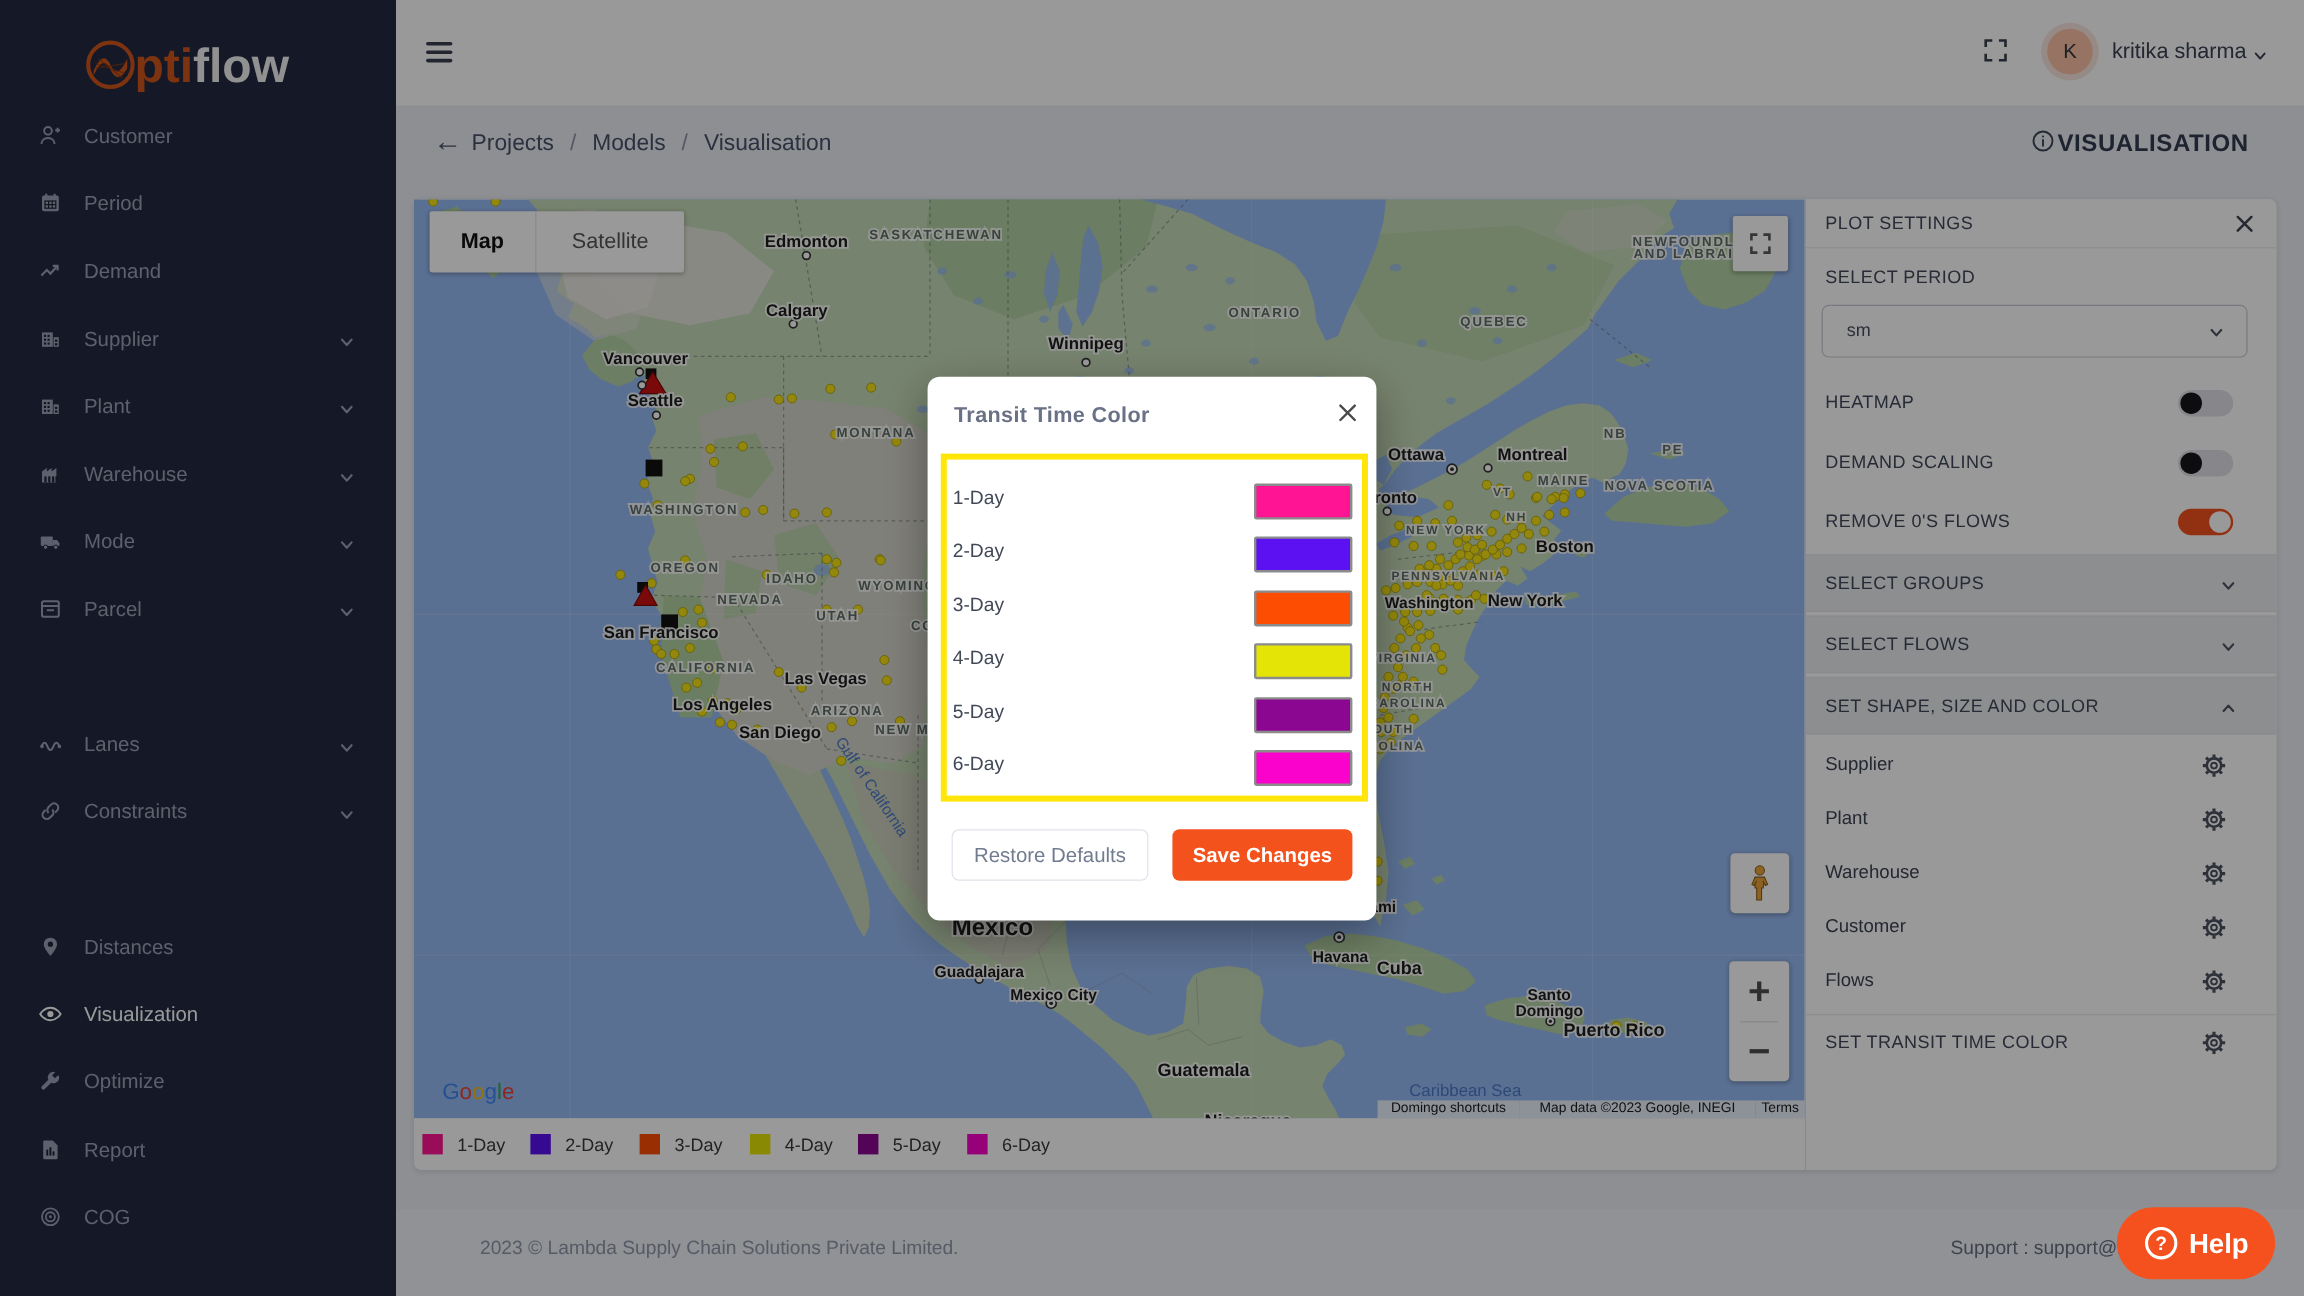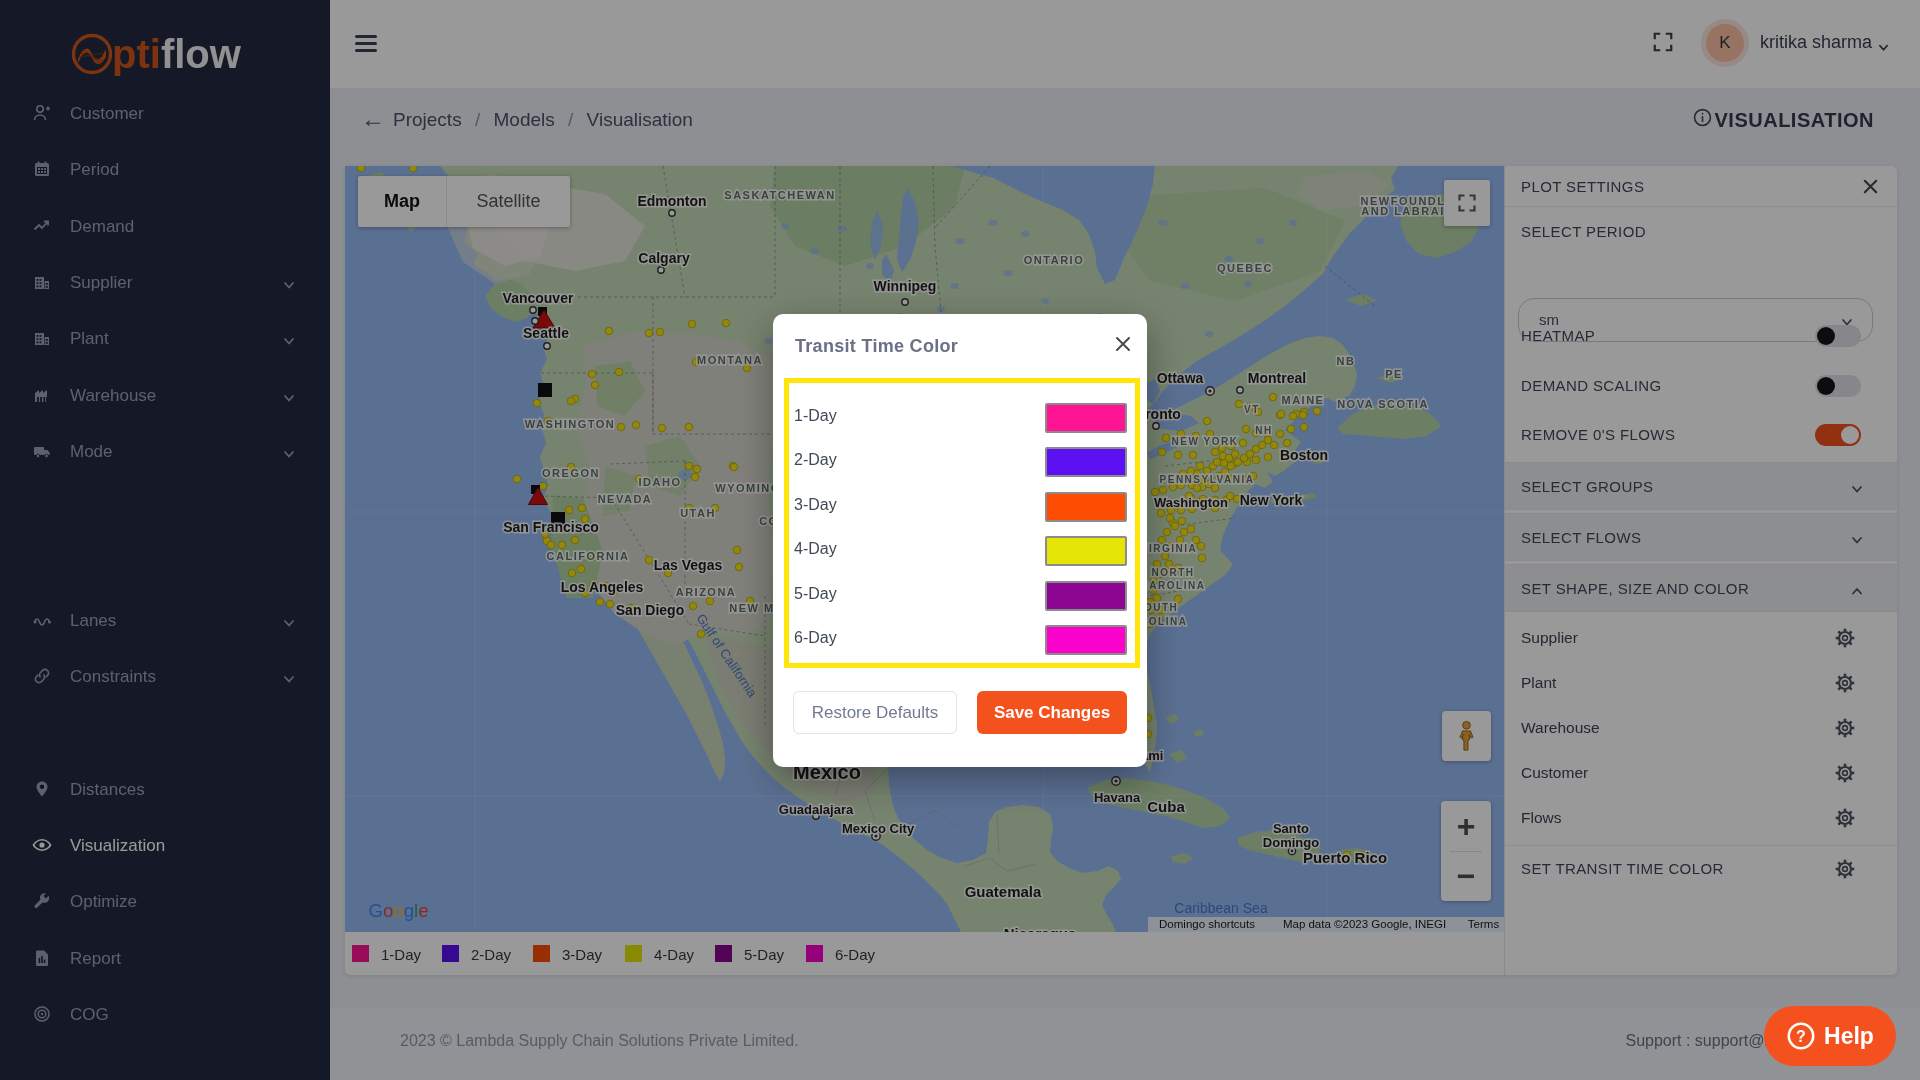--- a/index.html
+++ b/index.html
@@ -41,21 +41,21 @@
 
 .lchip { position:absolute; top:945px; width:17px; height:17px; z-index:3; }
 .llab { position:absolute; top:946px; font-size:15px; color:#3a3a3a; z-index:3; }
 
 .panel { position:absolute; left:1504px; top:166px; width:393px; height:809px; background:#fff; border-left:1px solid #e4e4e8; border-radius:0 6px 6px 0; z-index:3;text-align:center; }
 .panel .hdr { position:absolute; left:0; top:0; width:100%; height:41px; border-bottom:1px solid #ececf0; }
 .ptxt { position:absolute; font-size:15px; letter-spacing:0.4px; color:#42485a; }
 .prow-band { position:absolute; left:0; width:100%; height:48px; background:#ecedf1; border-top:1px solid #e6e6ea; border-bottom:1px solid #e6e6ea; }
 .pitem { position:absolute; left:16px; font-size:15.5px; color:#3d4352; }
 .pgear { position:absolute; left:330px; }
-.pselect { position:absolute; left:13px; top:88px; width:355px; height:44px; border:1px solid #c9ccd6; border-radius:16px;margin-top:44px; }
+.pselect { position:absolute; left:13px; top:88px; width:355px; height:44px; border:1px solid #c9ccd6; border-radius:6px; }
 .pselect span { position:absolute; left:20px; top:12px; font-size:15px; color:#4a4f5e; }
 
 .footer { position:absolute; left:330px; top:1008px; width:1590px; height:72px; background:#f2f3f8; z-index:1; }
 .ftext { position:absolute; left:70px; top:24px; font-size:16px; color:#9098a8; }
 .fsup { position:absolute; right:152px; top:24px; font-size:16px; color:#6a7180; }
 
 .overlay { position:fixed; left:0; top:0; width:1920px; height:1080px; background:rgba(0,0,0,0.4); z-index:50; }
 .modal { position:fixed; left:773px; top:314px; width:374px; height:453px; background:#fff; border-radius:10px; box-shadow:0 12px 36px rgba(0,0,0,0.35); z-index:60; }
 .mtitle { position:absolute; left:22px; top:22px; font-size:18px; font-weight:700; color:#6a7187; letter-spacing:0.3px; }
 .mx { position:absolute; left:340px; top:20px; }
@@ -165,20 +165,31 @@
         </svg></span>
     </div>
 <div class="nav-item" style="top:430.80000000000007px;">
       <span class="nav-ic"><svg width="20" height="20" viewBox="0 0 20 20" fill="none" xmlns="http://www.w3.org/2000/svg">
           <rect x="2" y="6" width="10" height="8" rx="1" fill="#9aa2b6"></rect>
           <path d="M12 9h3.5l2 2.5V14h-5.5z" fill="#9aa2b6"></path>
           <circle cx="6" cy="15" r="1.8" fill="#9aa2b6" stroke="#1c2336" stroke-width="0.8"></circle>
           <circle cx="14.5" cy="15" r="1.8" fill="#9aa2b6" stroke="#1c2336" stroke-width="0.8"></circle>
         </svg></span>
       <span class="nav-tx">Mode</span>
+      <span class="nav-ch"><svg width="12" height="12" viewBox="0 0 12 12" fill="none">
+          <path d="M2 4 L6 8.5 L10 4" stroke="#9aa2b6" stroke-width="1.8" stroke-linecap="round" stroke-linejoin="round"></path>
+        </svg></span>
+    </div>
+<div class="nav-item" style="top:487.1000000000001px;">
+      <span class="nav-ic"><svg width="20" height="20" viewBox="0 0 20 20" fill="none" xmlns="http://www.w3.org/2000/svg">
+          <rect x="3" y="4" width="14" height="13" rx="1.5" stroke="#9aa2b6" stroke-width="1.7"></rect>
+          <path d="M3 8h14" stroke="#9aa2b6" stroke-width="1.7"></path>
+          <path d="M7 11.5h6" stroke="#9aa2b6" stroke-width="1.7"></path>
+        </svg></span>
+      <span class="nav-tx">Parcel</span>
       <span class="nav-ch"><svg width="12" height="12" viewBox="0 0 12 12" fill="none">
           <path d="M2 4 L6 8.5 L10 4" stroke="#9aa2b6" stroke-width="1.8" stroke-linecap="round" stroke-linejoin="round"></path>
         </svg></span>
     </div>
 <div class="nav-item" style="top:599.7px;">
       <span class="nav-ic"><svg width="20" height="20" viewBox="0 0 20 20" fill="none" xmlns="http://www.w3.org/2000/svg">
           <path d="M2.5 12c2-4 3.5-4 5 0s3.5 4 5 0 3.5-4 5 0" stroke="#9aa2b6" stroke-width="1.7"></path>
           <circle cx="3" cy="12" r="1.5" fill="#9aa2b6"></circle>
           <circle cx="17.5" cy="12" r="1.5" fill="#9aa2b6"></circle>
         </svg></span>

